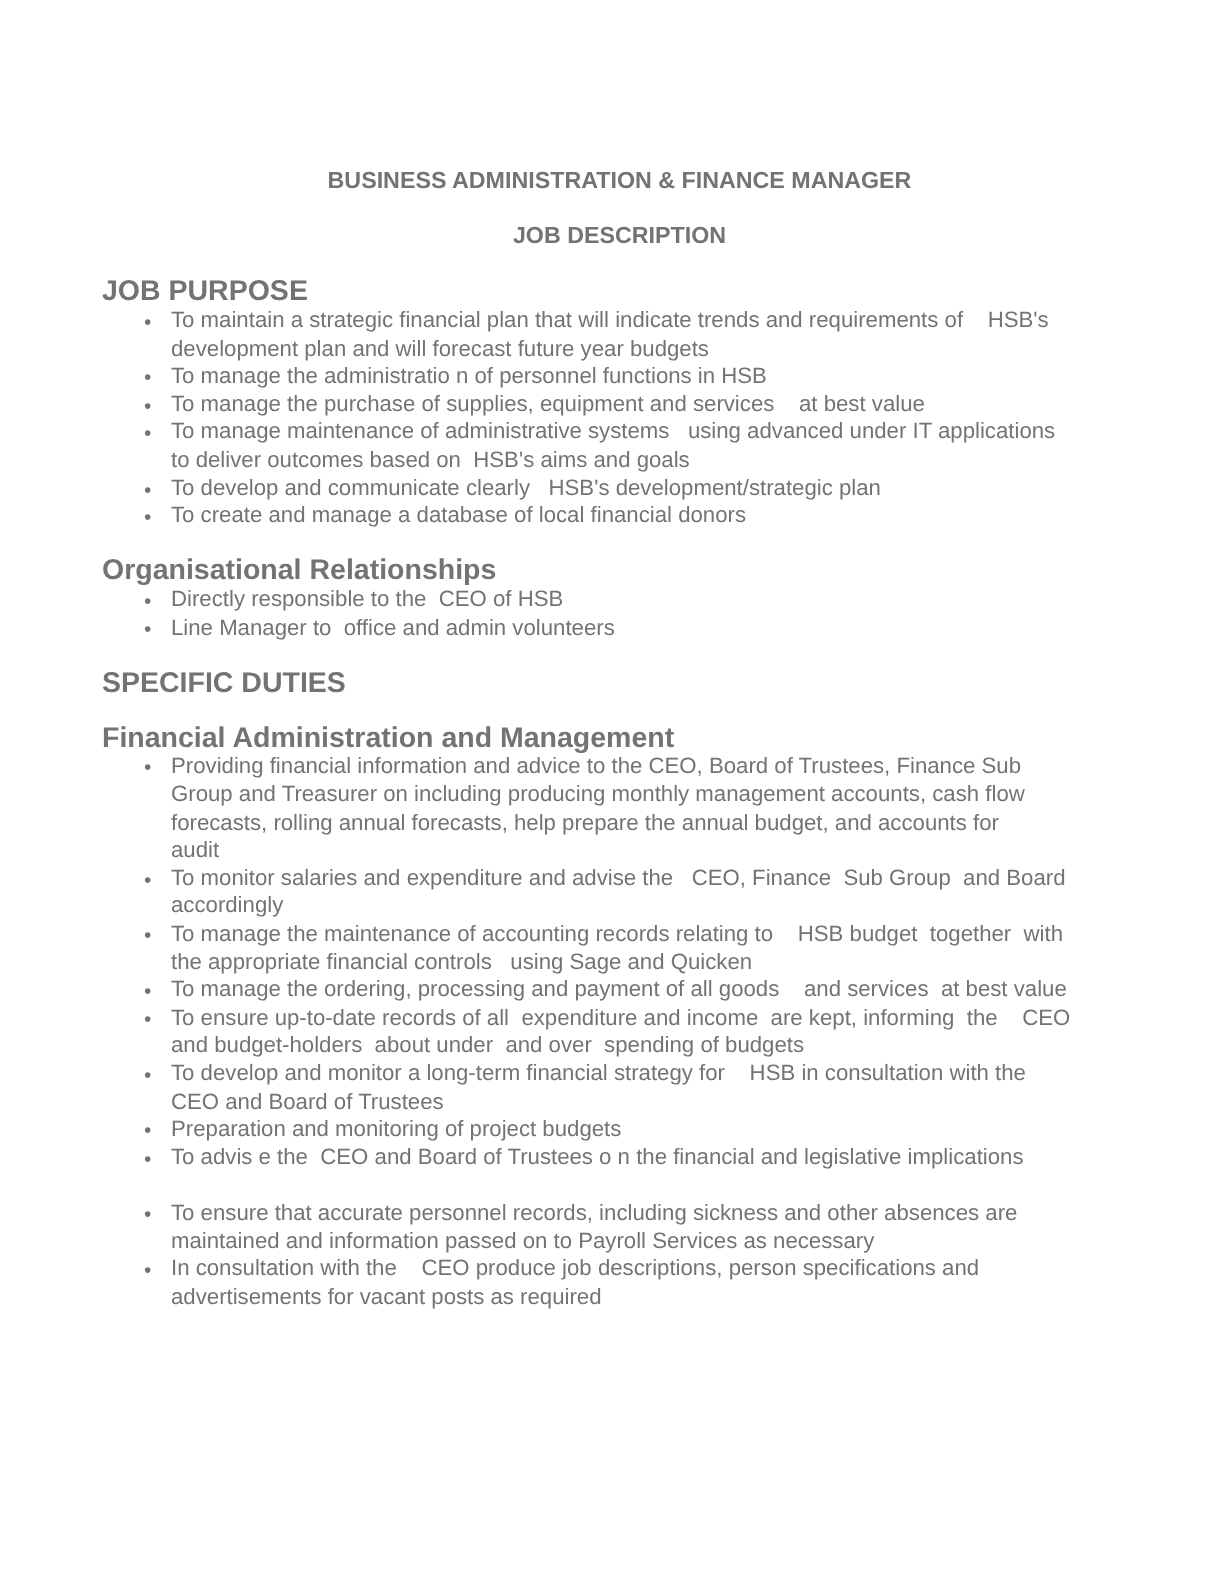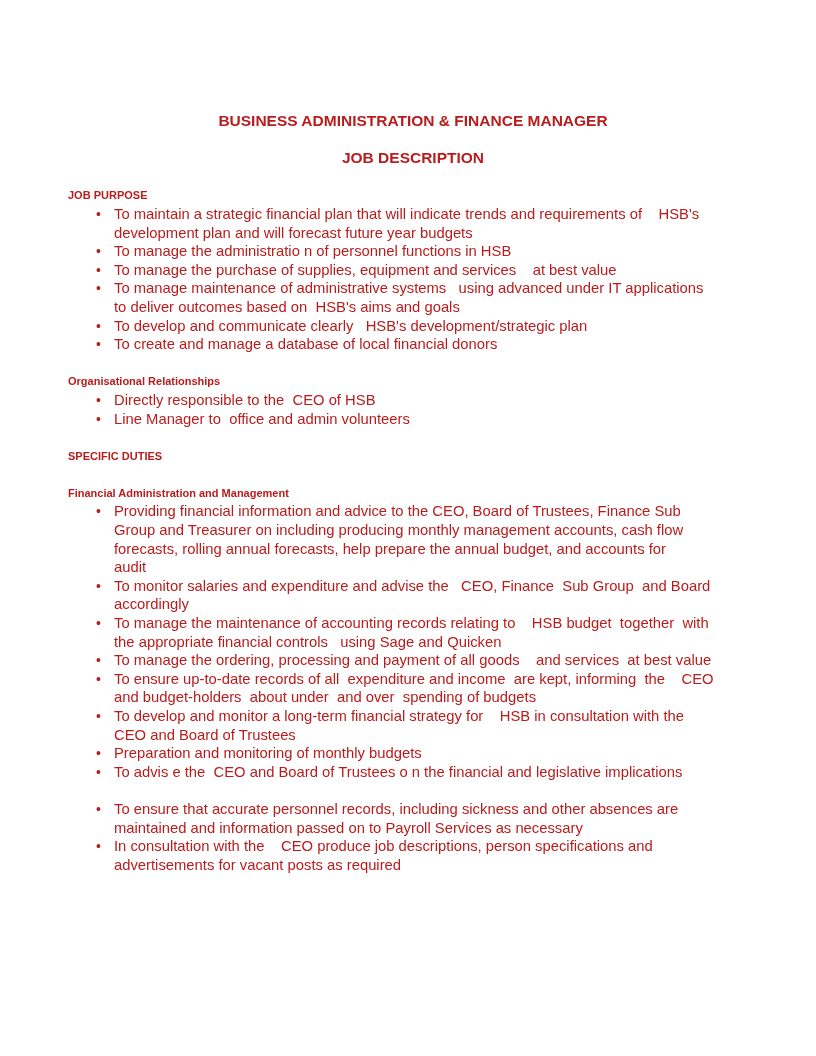--- a/index.html
+++ b/index.html
@@ -7,36 +7,36 @@
     position: relative;
     width: 816px;
     height: 1056px;
     margin: 0 auto;
     background: #ffffff;
     box-sizing: border-box;
     padding: 112px 58px 0 68px;
     font-family: "Liberation Sans", sans-serif;
     font-size: 14.8px;
     line-height: 18.6px;
-    color: #b91c1c;
+    color: #737373;
     overflow: hidden;
   }
   .doc-title,
   .doc-subtitle {
     text-align: center;
     font-weight: bold;
     font-size: 15.5px;
     margin: 0 0 18.6px 0;
     white-space: pre-wrap;
   }
   .section { margin-top: 18.6px; }
   .section:first-of-type { margin-top: 0; }
   .section-heading {
     font-weight: bold;
-    font-size: 11px;
+    font-size: 19px;
     white-space: pre-wrap;
   }
   ul.bullets {
     margin: 0;
     padding: 0;
     list-style: none;
   }
   ul.bullets li {
     position: relative;
     padding-left: 46px;
@@ -93,21 +93,21 @@
 audit</li>
       <li>To monitor salaries and expenditure and advise the   CEO, Finance  Sub Group  and Board
 accordingly</li>
       <li>To manage the maintenance of accounting records relating to    HSB budget  together  with
 the appropriate financial controls   using Sage and Quicken</li>
       <li>To manage the ordering, processing and payment of all goods    and services  at best value</li>
       <li>To ensure up-to-date records of all  expenditure and income  are kept, informing  the    CEO
 and budget-holders  about under  and over  spending of budgets</li>
       <li>To develop and monitor a long-term financial strategy for    HSB in consultation with the
 CEO and Board of Trustees</li>
-      <li>Preparation and monitoring of monthly budgets</li>
+      <li>Preparation and monitoring of project budgets</li>
       <li>To advis e the  CEO and Board of Trustees o n the financial and legislative implications</li>
     </ul>
   </div>
 
   <div class="section">
     <ul class="bullets">
       <li>To ensure that accurate personnel records, including sickness and other absences are
 maintained and information passed on to Payroll Services as necessary</li>
       <li>In consultation with the    CEO produce job descriptions, person specifications and
 advertisements for vacant posts as required</li>

